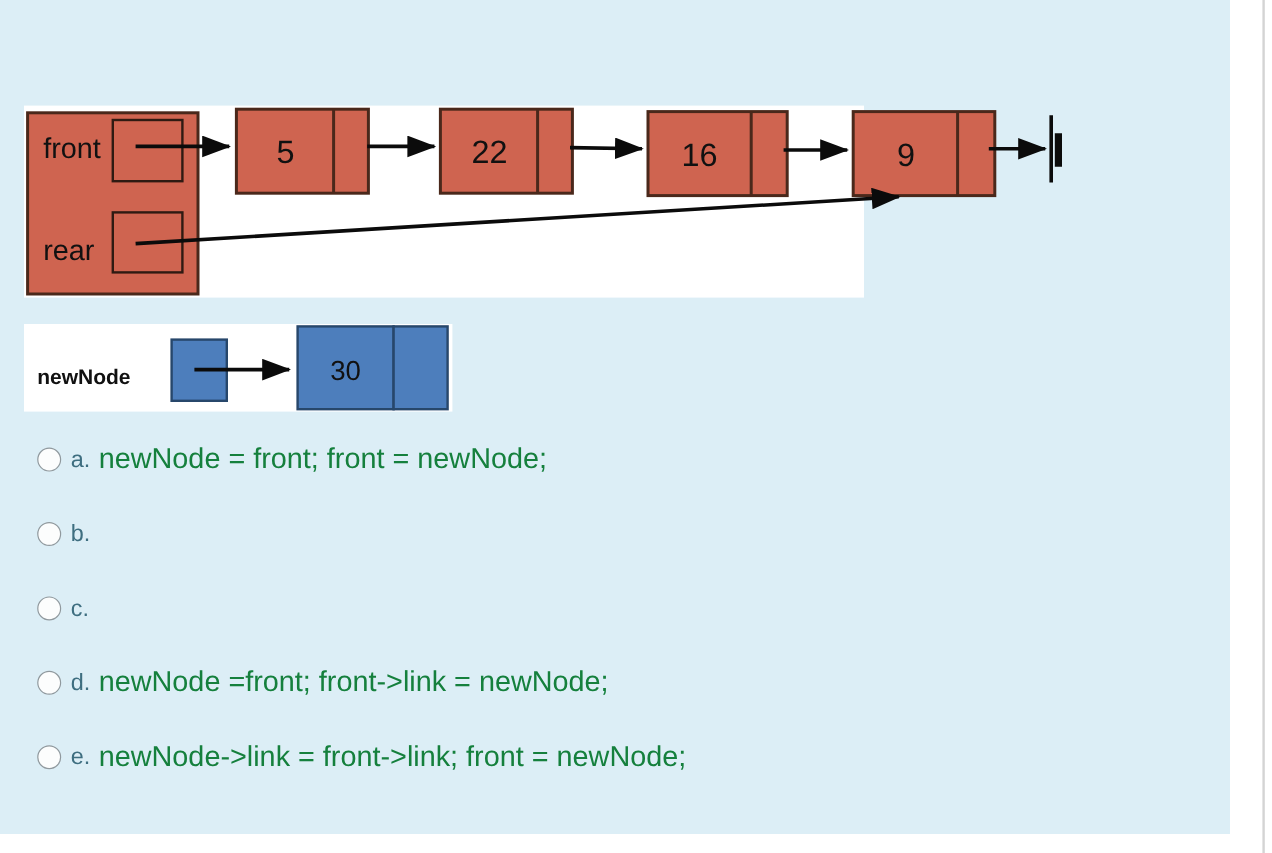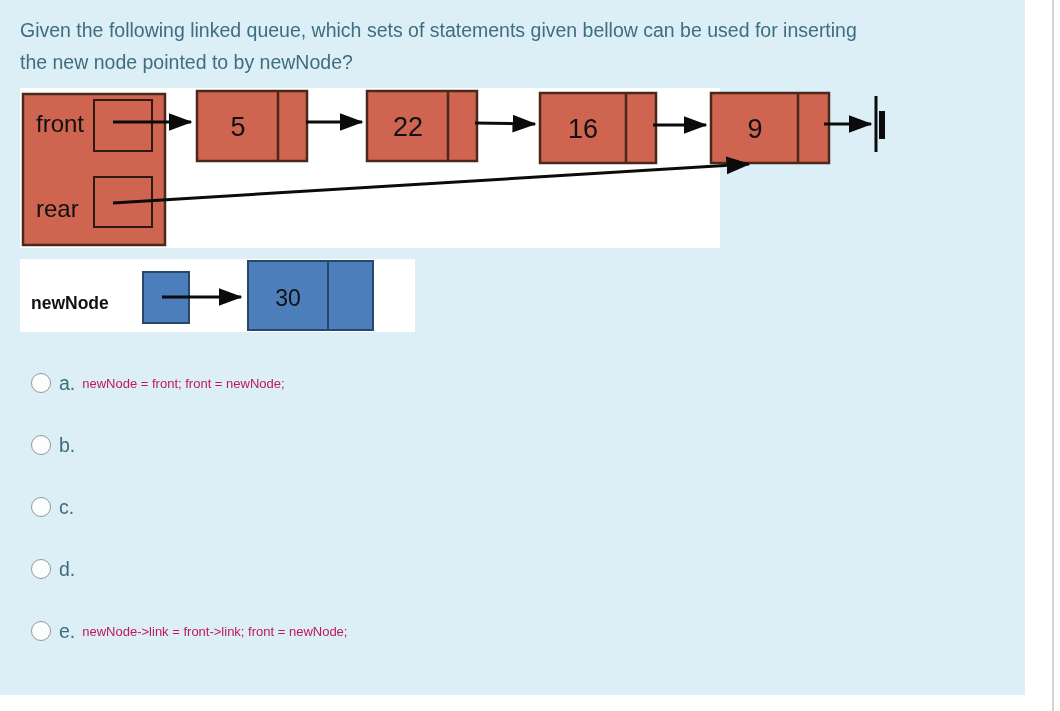--- a/index.html
+++ b/index.html
@@ -39,21 +39,21 @@
     font-size: 19.5px;
     line-height: 32px;
     color: #3e6e80;
   }
   .question-text span { display: block; }
   .strip {
     position: absolute;
     background: #ffffff;
   }
   .strip-main { left: 20px; top: 88px; width: 700px; height: 160px; }
-  .strip-new  { left: 20px; top: 259px; width: 395px; height: 73px; }
+  .strip-new  { left: 20px; top: 270px; width: 357px; height: 73px; }
   .options {
     position: absolute;
     left: 31px;
     top: 370px;
   }
   .option-row {
     display: flex;
     align-items: center;
     height: 26px;
     margin-bottom: 36px;
@@ -68,40 +68,36 @@
     flex: 0 0 auto;
   }
   .option-label {
     margin-left: 8px;
     font-size: 19.5px;
     color: #3e6e80;
     white-space: nowrap;
   }
   .option-text {
     margin-left: 7px;
-    font-size: 13px;
-    color: #be185d;
+    font-size: 24px;
+    color: #15803d;
     white-space: nowrap;
   }
   svg { display: block; }
   svg text {
     font-family: "Liberation Sans", sans-serif;
     fill: #111111;
   }
 </style>
 </head>
 <body>
 
 <div class="stage">
   <div class="panel">
 
-    <div class="question-text">
-      <span>Given the following linked queue, which sets of statements given bellow can be used for inserting</span>
-      <span>the new node pointed to by newNode?</span>
-    </div>
 
     <div class="strip strip-main">
       <svg width="868" height="160" viewBox="0 0 868 160">
         <defs>
           <marker id="ah1" markerWidth="9" markerHeight="8" refX="7.5" refY="3" orient="auto" markerUnits="strokeWidth">
             <path d="M0,0 L8,3 L0,6 z" fill="#0b0b0b"></path>
           </marker>
         </defs>
 
         <rect x="3" y="6" width="142" height="151" fill="#cf6450" stroke="#4a281b" stroke-width="2.5"></rect>
@@ -168,20 +164,21 @@
       </div>
 
       <div class="option-row">
         <div class="radio"></div>
         <span class="option-label">c.</span>
       </div>
 
       <div class="option-row">
         <div class="radio"></div>
         <span class="option-label">d.</span>
+        <span class="option-text">newNode =front; front-&gt;link = newNode;</span>
       </div>
 
       <div class="option-row">
         <div class="radio"></div>
         <span class="option-label">e.</span>
         <span class="option-text">newNode-&gt;link = front-&gt;link; front = newNode;</span>
       </div>
 
     </div>
   </div>

